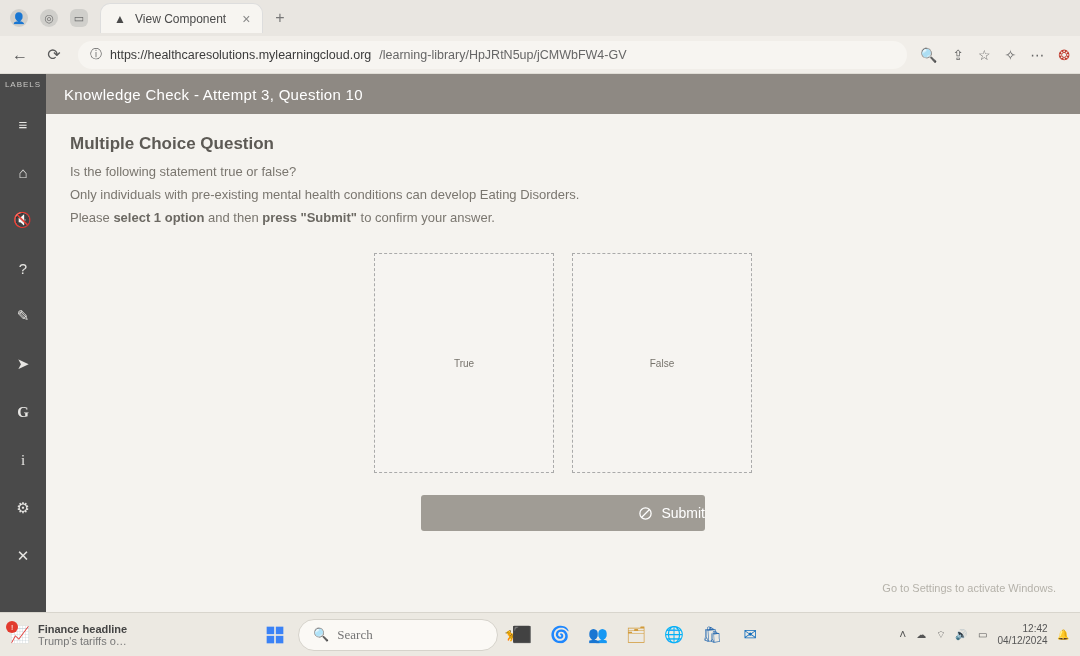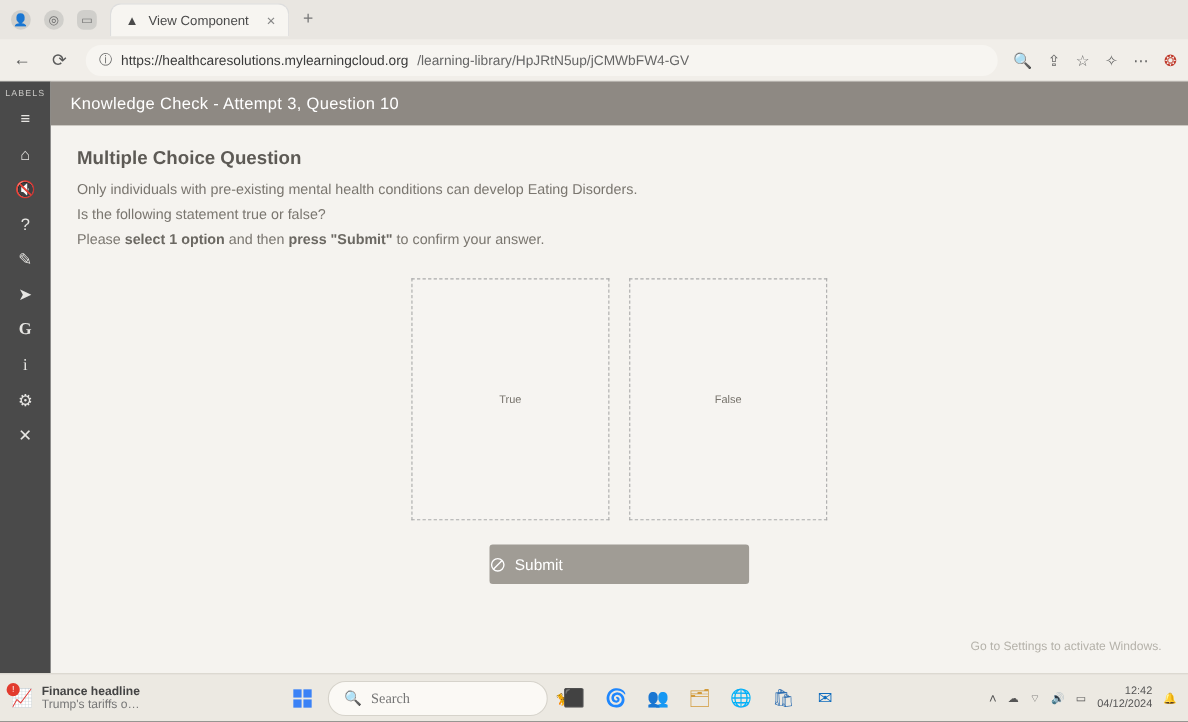--- a/index.html
+++ b/index.html
@@ -16,36 +16,36 @@
 
   .addrbar { display:flex; align-items:center; height:38px; background:#f1eee9; padding:0 10px; gap:14px; border-bottom:1px solid #e0ddd6; }
   .nav-ico { width:20px; height:20px; display:flex; align-items:center; justify-content:center; color:#5a5a5a; font-size:16px; cursor:pointer; }
   .url-wrap { flex:1; display:flex; align-items:center; gap:8px; background:#f7f5f1; border-radius:14px; height:28px; padding:0 12px; font-size:12.5px; color:#666; }
   .url-wrap .host { color:#3b3b3b; }
   .addr-right { display:flex; align-items:center; gap:14px; color:#666; }
   .addr-right .aico { font-size:14px; cursor:pointer; }
 
   
   .page { position:relative; height: calc(656px - 36px - 38px - 44px); display:flex; background:#f5f3ef; }
-  .sidebar { width:46px; background:#4a4a4a; display:flex; flex-direction:column; align-items:center; padding-top:6px; gap:2px; }
+  .sidebar { width:46px; background:#4a4a4a; display:flex; flex-direction:column; align-items:center; padding-top:6px; gap:18px; }
   .sidebar .label { color:#c9c8c5; font-size:8px; letter-spacing:1px; margin-bottom:2px; }
   .sidebar .sico { width:30px; height:30px; display:flex; align-items:center; justify-content:center; color:#e7e6e3; font-size:15px; cursor:pointer; border-radius:4px; }
 
   .content { flex:1; display:flex; flex-direction:column; min-width:0; }
   .pageheader { background:#8e8983; color:#fff; height:40px; display:flex; align-items:center; padding:0 18px; font-size:15px; font-weight:500; letter-spacing:.3px; }
   .main { flex:1; padding:20px 24px; color:#6e6b65; overflow:auto; position:relative; }
   .qtype { font-size:17px; font-weight:700; color:#5d5a55; margin-bottom:10px; }
   .qline { font-size:13px; margin-bottom:8px; color:#7a766f; }
   .qline b { font-weight:700; color:#6b6862; }
 
   .options { display:flex; justify-content:center; gap:18px; margin-top:28px; }
   .opt { width:180px; height:220px; border:1.5px dashed #aaa; display:flex; align-items:center; justify-content:center; font-size:10px; color:#77736c; background:rgba(255,255,255,0.15); cursor:pointer; }
 
   .submit-wrap { display:flex; justify-content:center; margin-top:22px; }
-  .submit { width:236px; height:36px; background:#a09c95; color:#fff; border:none; border-radius:3px; font-size:14px; display:flex; align-items:center; justify-content:flex-start; gap:8px; cursor:pointer; }
+  .submit { width:284px; height:36px; background:#a09c95; color:#fff; border:none; border-radius:3px; font-size:14px; display:flex; align-items:center; justify-content:flex-end; gap:8px; cursor:pointer; }
   .nosub { width:15px; height:15px; }
 
   .activate { position:absolute; right:24px; bottom:18px; text-align:left; color:#9d9a93; font-size:15px; pointer-events:none;}
   .activate .sub { font-size:11px; color:#b5b2aa; }
 
   
   .taskbar { position:absolute; bottom:0; left:0; right:0; height:44px; background:#ece9e2; border-top:1px solid #d8d5cd; display:flex; align-items:center; padding:0 10px; }
   .task-left { display:flex; align-items:center; gap:8px; font-size:11px; color:#444; }
   .news-ico { position:relative; font-size:16px; }
   .news-badge { position:absolute; top:-4px; left:-4px; width:12px; height:12px; border-radius:50%; background:#e23b2e; color:#fff; font-size:8px; display:flex; align-items:center; justify-content:center;}
@@ -109,22 +109,22 @@
       <div class="sico">✕</div>
     </div>
 
     <div class="content">
       <div class="pageheader">
         <span>Knowledge Check - Attempt 3, Question 10</span>
       </div>
 
       <div class="main">
         <div class="qtype">Multiple Choice Question</div>
+        <div class="qline">Is the following statement true or false?</div>
         <div class="qline">Only individuals with pre-existing mental health conditions can develop Eating Disorders.</div>
-        <div class="qline">Is the following statement true or false?</div>
         <div class="qline">
           <span>Please </span><b>select 1 option</b><span> and then </span><b>press "Submit"</b><span> to confirm your answer.</span>
         </div>
 
         <div class="options">
           <div class="opt">True</div>
           <div class="opt">False</div>
         </div>
 
         <div class="submit-wrap">

